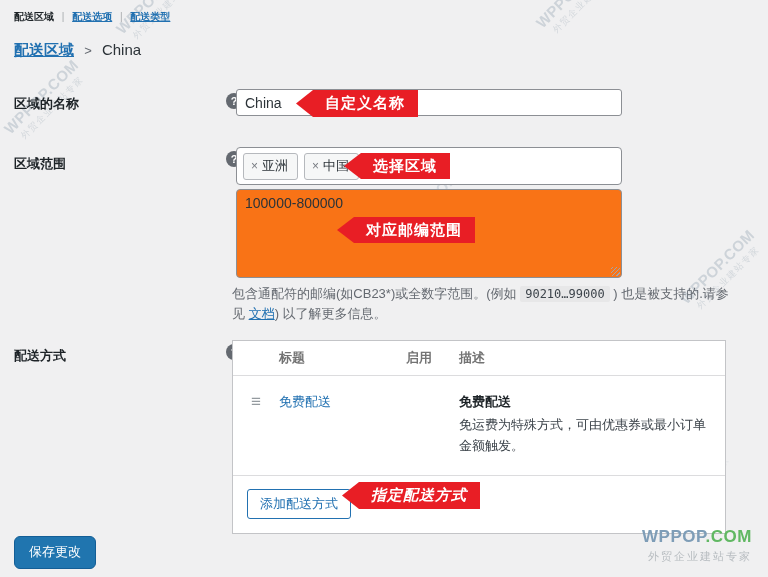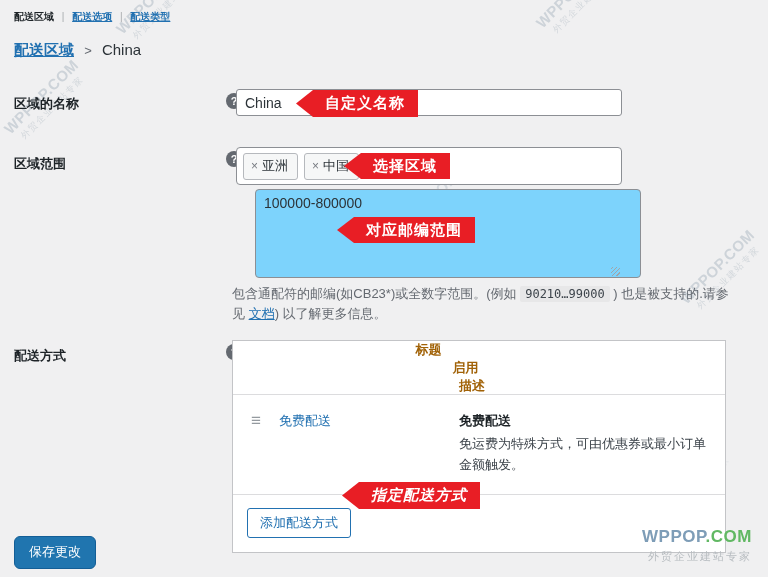--- a/index.html
+++ b/index.html
@@ -36,42 +36,42 @@
     border:1px solid #8c8f94; border-radius:3px; background:#fff; padding:0 8px;
     font-size:14px; color:#2c3338; font-family:"Liberation Sans",sans-serif; }
   .select-box { position:absolute; left:236px; top:147px; width:386px; height:38px;
     border:1px solid #8c8f94; border-radius:4px; background:#fff; display:flex;
     align-items:center; gap:6px; padding:0 6px; }
   .tag { display:inline-flex; align-items:center; border:1px solid #b6b9bd; background:#f6f7f7;
     border-radius:3px; padding:3px 9px 4px 7px; font-size:13px; color:#2c3338; cursor:default; }
   .tag-x { color:#787c82; margin-right:4px; font-size:12px; cursor:pointer; }
   .textarea-wrap { position:absolute; left:236px; top:189px; width:386px; height:89px; }
   .textarea-wrap textarea { width:100%; height:100%; border:1px solid #8c8f94; border-radius:4px;
-    background:#7dd3fc; padding:5px 8px; font-size:14px; color:#2c3338; resize:none;
-    font-family:"Liberation Sans",sans-serif;margin-left:19px; }
+    background:#f97316; padding:5px 8px; font-size:14px; color:#2c3338; resize:none;
+    font-family:"Liberation Sans",sans-serif; }
   .resize-handle { position:absolute; right:2px; bottom:2px; width:9px; height:9px;
     background:repeating-linear-gradient(-45deg, transparent 0 2px, #a0a5aa 2px 3px); }
   .field-help { position:absolute; left:232px; top:284px; width:508px; font-size:13px;
     color:#646970; line-height:1.55; }
   .field-help code { background:#e7e7e8; border-radius:2px; padding:1px 5px;
     font-family:"DejaVu Sans Mono", monospace; font-size:12px; color:#3c434a; }
   .field-help a { color:#2271b1; text-decoration:underline; cursor:pointer; }
   
   .callout { position:absolute; background:#e81e25; color:#fff; font-weight:bold; font-size:15px;
     display:flex; align-items:center; padding:0 13px 0 29px; height:26px;
     clip-path:polygon(0 50%, 17px 0, 100% 0, 100% 100%, 17px 100%); letter-spacing:1px; }
   .co1 { left:296px; top:90px; height:27px; }
   .co2 { left:344px; top:153px; }
   .co3 { left:337px; top:217px; }
   .co4 { left:342px; top:482px; height:27px;font-style:italic; }
   
   .methods-table { position:absolute; left:232px; top:340px; width:494px; background:#fff;
     border:1px solid #c3c4c7; }
-  .mt-header { display:flex; align-items:center; height:54px; border-bottom:1px solid #dcdcde;
-    font-weight:bold; color:#a16207;flex-direction:column; }
+  .mt-header { display:flex; align-items:center; height:35px; border-bottom:1px solid #dcdcde;
+    font-weight:bold; color:#737373; }
   .col-handle { width:46px; text-align:center; }
   .col-title { width:127px; }
   .col-enabled { width:53px; }
   .col-desc { flex:1; padding-right:14px; }
   .mt-row { display:flex; padding:17px 0 18px; border-bottom:1px solid #dcdcde; }
   .drag-handle { color:#949a9f; font-size:17px; cursor:move; line-height:1; }
   .method-link { color:#2271b1; text-decoration:none; cursor:pointer; font-size:13px; }
   .toggle { position:relative; width:38px; height:21px; border-radius:11px; background:#935687;
     cursor:pointer; margin-top:-2px; }
   .toggle .knob { position:absolute; right:2px; top:2px; width:17px; height:17px;

